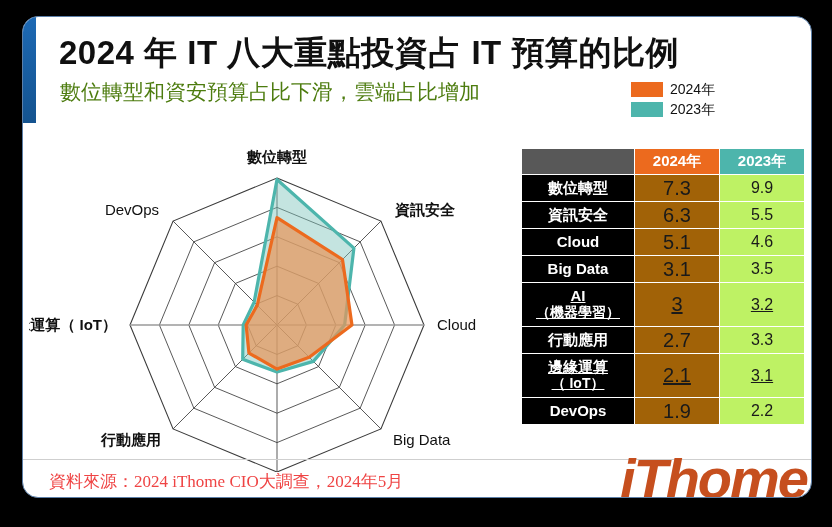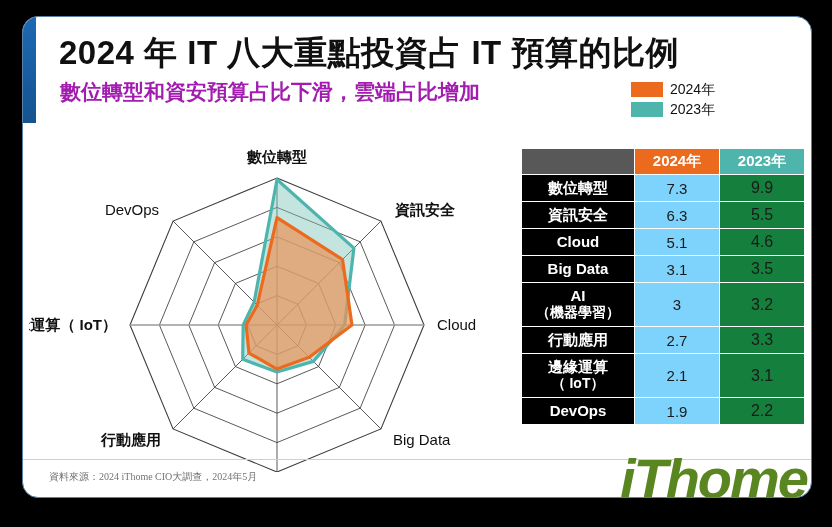--- a/index.html
+++ b/index.html
@@ -46,22 +46,22 @@
     font-size: 33px;
     font-weight: bold;
     color: #101010;
     letter-spacing: 0.5px;
     white-space: nowrap;
   }
   .subtitle {
     position: absolute;
     left: 37px; top: 61px;
     font-size: 21px;
-    font-weight: bold;
-    color: #a21caf;
+    font-weight: normal;
+    color: #4d7c0f;
     white-space: nowrap;
   }
 
   
   .legend {
     position: absolute;
     left: 608px; top: 64px;
     display: flex;
     flex-direction: column;
     gap: 3px;
@@ -112,60 +112,60 @@
   td.rl {
     background: #000000;
     color: #ffffff;
     font-weight: bold;
     font-size: 15px;
     line-height: 1.12;
     height: 27px;
     padding: 1px 2px;
   }
   td.rl .sub { display: block; font-size: 14px; }
-  td.v24 { background: #7dd3fc; color: #1a1a1a; font-size: 15px; height: 27px; }
-  td.v23 { background: #15803d; color: #1a1a1a; font-size: 16px; height: 27px; }
-  tr.tall td { height: 44px; }
+  td.v24 { background: #a16207; color: #1a1a1a; font-size: 20px; height: 27px; }
+  td.v23 { background: #bef264; color: #1a1a1a; font-size: 16px; height: 27px; }
+  tr.tall td { height: 44px; text-decoration: underline; }
 
   
   .footer {
     position: absolute;
     left: 0; bottom: 0;
     width: 790px; height: 38px;
   }
   .footer-rule {
     position: absolute;
     left: 0; top: 0;
     width: 790px; height: 1px;
     background: #cfcfcf;
   }
   .footer-text {
     position: absolute;
     left: 26px; top: 11px;
     font-family: "Liberation Serif", "DejaVu Serif", serif;
-    font-size: 10px;
-    color: #737373;
+    font-size: 17px;
+    color: #ef4444;
     white-space: nowrap;
     text-align: center;
   }
   .footer-note {
     position: absolute;
     left: 345px; top: 11px;
     font-family: "Liberation Serif", "DejaVu Serif", serif;
     font-size: 12.5px;
     color: #111111;
     white-space: nowrap;
   }
   .watermark {
     position: absolute;
     right: 6px; bottom: -14px;
     font-size: 56px;
     font-weight: bold;
     font-style: italic;
-    color: #4d7c0f;
+    color: #c2410c;
     letter-spacing: -2px;
     opacity: 0.92;
     pointer-events: none;
     user-select: none;
   }
 </style>
 </head>
 <body>
 
 <div id="root">

